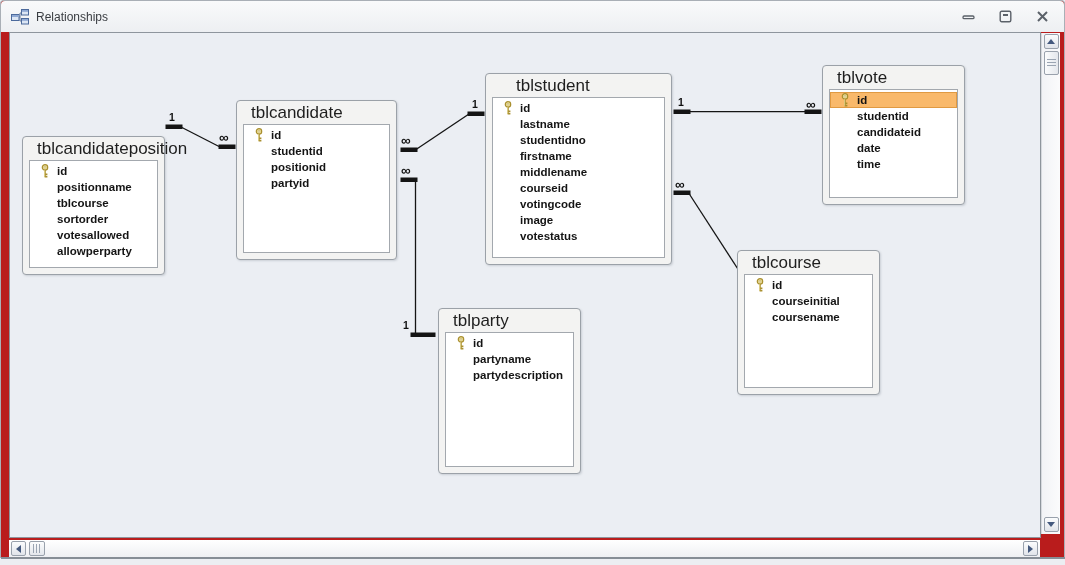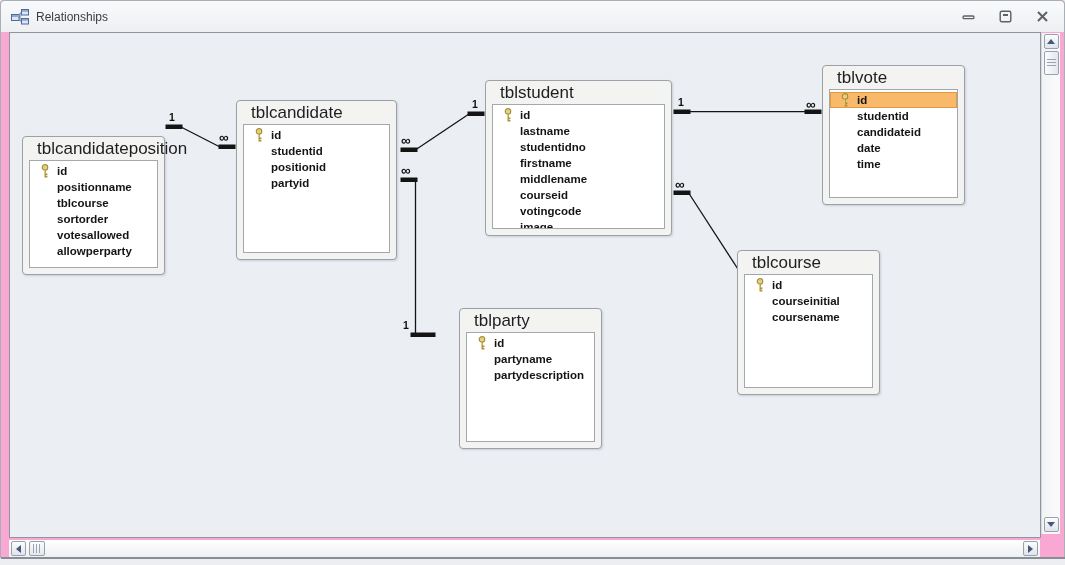--- a/index.html
+++ b/index.html
@@ -1,19 +1,19 @@
 <!DOCTYPE html>
 <html style="--sel-bg: #F9B96B; --sel-bd: #E09A42;"><head>
 <meta charset="utf-8">
 <style>
   * { margin:0; padding:0; box-sizing:border-box; }
   html,body { width:1065px; height:565px; background:#ECEEF2; font-family:"Liberation Sans", sans-serif; overflow:hidden; }
 
   .window { position:absolute; left:0; top:0; width:1065px; height:558px;
-            background:#f9a8d4; border:1px solid #A9AFB6; border-bottom:none;
+            background:#b91c1c; border:1px solid #A9AFB6; border-bottom:none;
             border-radius:4px 4px 0 0; }
 
   
   .titlebar { position:absolute; left:0; top:0; right:0; height:31px;
               background:linear-gradient(#F9FAFB,#EDEFF2);
               border-radius:4px 4px 0 0; display:flex; align-items:center; }
   .app-icon { margin-left:10px; width:18px; height:16px; }
   .title-text { margin-left:7px; font-size:12px; color:#3A3D42; }
   .win-controls { position:absolute; right:14px; top:0; height:31px; display:flex; align-items:center; gap:22px; }
   .win-btn { width:15px; height:14px; display:flex; align-items:center; justify-content:center; cursor:default; }
@@ -199,21 +199,21 @@
           <div class="field-row">
             <span class="key-slot"></span>
             <span class="field-name">positionid</span>
           </div>
           <div class="field-row">
             <span class="key-slot"></span>
             <span class="field-name">partyid</span>
           </div>
         </div>
     </div>
-    <div class="table-card" style="left:475px; top:47px;  width:187px; height:156px;">
+    <div class="table-card" style="left:475px; top:40px;  width:187px; height:192px;padding-left:16px;">
       <div class="table-title">tblstudent</div>
       <div class="table-fields">
           <div class="field-row">
             <span class="key-slot">
               <svg width="10" height="14" viewBox="0 0 10 14">
                 <circle cx="5" cy="3.4" r="2.7" fill="#EFE3A0" stroke="#A98F2F" stroke-width="1.2"></circle>
                 <circle cx="5" cy="3.4" r="0.9" fill="#FFFFFF" stroke="#A98F2F" stroke-width="0.5"></circle>
                 <path d="M5,6.1 L5,13.2 M5,10.4 L7.4,10.4 M5,12.8 L7.4,12.8" stroke="#A98F2F" stroke-width="1.6" fill="none"></path>
                 <path d="M4.6,6.1 L4.6,12.8" stroke="#EFE3A0" stroke-width="0.7"></path>
               </svg>
@@ -279,21 +279,21 @@
           <div class="field-row">
             <span class="key-slot"></span>
             <span class="field-name">date</span>
           </div>
           <div class="field-row">
             <span class="key-slot"></span>
             <span class="field-name">time</span>
           </div>
         </div>
     </div>
-    <div class="table-card" style="left:449px; top:275px; width:143px; height:141px;">
+    <div class="table-card" style="left:428px; top:275px; width:143px; height:166px;">
       <div class="table-title">tblparty</div>
       <div class="table-fields">
           <div class="field-row">
             <span class="key-slot">
               <svg width="10" height="14" viewBox="0 0 10 14">
                 <circle cx="5" cy="3.4" r="2.7" fill="#EFE3A0" stroke="#A98F2F" stroke-width="1.2"></circle>
                 <circle cx="5" cy="3.4" r="0.9" fill="#FFFFFF" stroke="#A98F2F" stroke-width="0.5"></circle>
                 <path d="M5,6.1 L5,13.2 M5,10.4 L7.4,10.4 M5,12.8 L7.4,12.8" stroke="#A98F2F" stroke-width="1.6" fill="none"></path>
                 <path d="M4.6,6.1 L4.6,12.8" stroke="#EFE3A0" stroke-width="0.7"></path>
               </svg>

